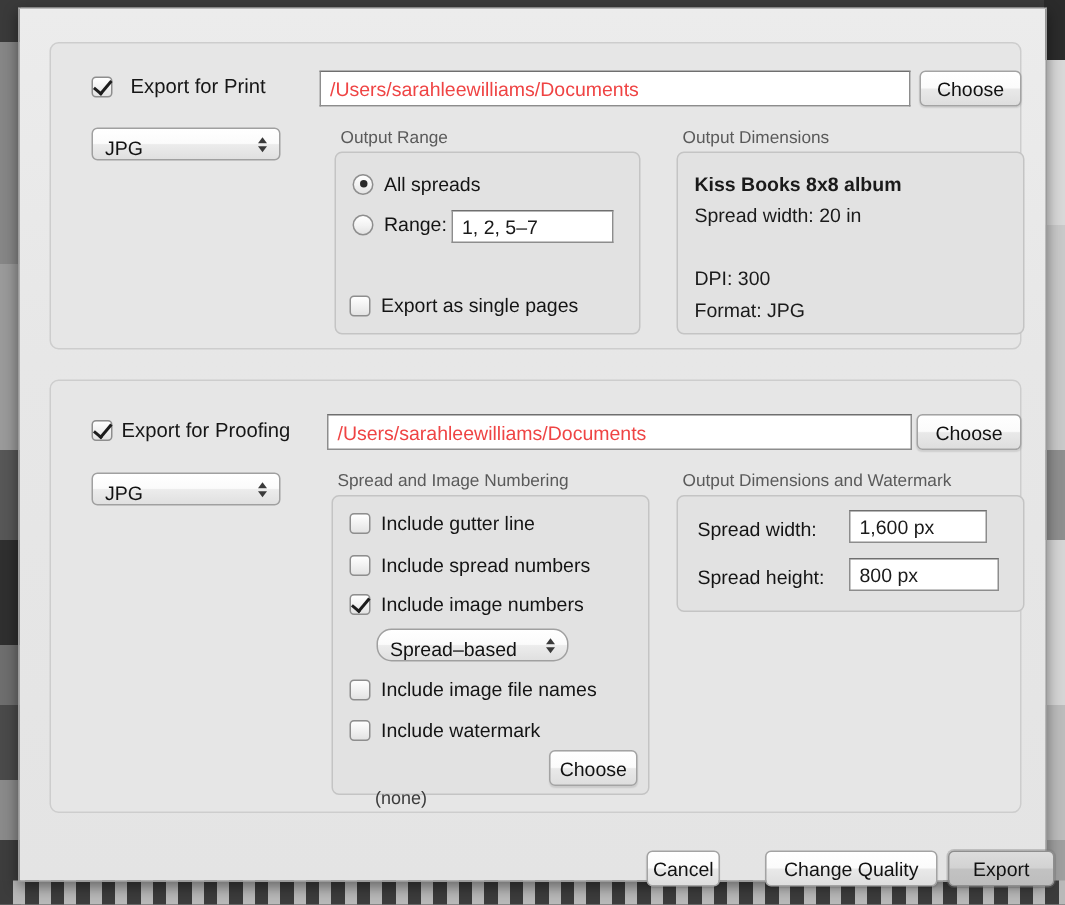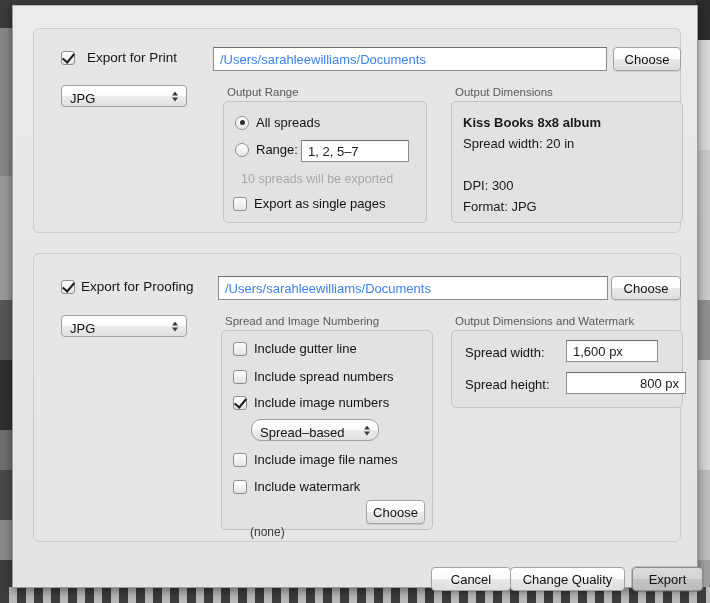--- a/index.html
+++ b/index.html
@@ -99,21 +99,21 @@
     color: #161616;
     white-space: nowrap;
   }
   .hdr-path {
     position: absolute;
     background: #ffffff;
     border: 1px solid #8d8d8d;
     border-top-color: #6f6f6f;
     box-sizing: border-box;
     font-size: 13px;
-    color: #3b82f6;
+    color: #ef4444;
     padding: 3px 6px;
     line-height: 17px;
     height: 24px;
     overflow: hidden;
     white-space: nowrap;
   }
 
   
   .cb {
     width: 14px; height: 14px;
@@ -317,21 +317,20 @@
     <span class="rb checked"></span>
     <span>All spreads</span>
   </div>
 
   <div class="check-row abs" style="left:222px; top:136px;">
     <span class="rb"></span>
     <span>Range:</span>
   </div>
   <div class="text-field abs" style="left:288px; top:134px; width:108px;">1, 2, 5–7</div>
 
-  <div class="muted abs" style="left:228px; top:166px;">10 spreads will be exported</div>
 
   <div class="check-row abs" style="left:220px; top:190px;">
     <span class="cb"></span>
     <span>Export as single pages</span>
   </div>
 
   <div class="panel-title" style="left:442px; top:80px;">Output Dimensions</div>
   <div class="panel" style="left:438px; top:95px; width:232px; height:122px;"></div>
 
   <div class="dim-line bold abs" style="left:450px; top:106px;">Kiss Books 8x8 album</div>
@@ -398,19 +397,19 @@
 
   <div class="btn abs" style="left:353px; top:494px; width:59px;">Choose</div>
 
   <div class="panel-title" style="left:442px; top:309px;">Output Dimensions and Watermark</div>
   <div class="panel" style="left:438px; top:324px; width:232px; height:78px;"></div>
 
   <div class="field-label abs" style="left:452px; top:339px;">Spread width:</div>
   <div class="text-field abs" style="left:553px; top:334px; width:92px;">1,600 px</div>
 
   <div class="field-label abs" style="left:452px; top:371px;">Spread height:</div>
-  <div class="text-field abs" style="left:553px; top:366px; width:120px;text-align:right;">800 px</div>
-
-  <div class="btn abs" style="left:418px; top:561px; width:80px;">Cancel</div>
+  <div class="text-field abs" style="left:553px; top:366px; width:100px;">800 px</div>
+
+  <div class="btn abs" style="left:418px; top:561px; width:49px;">Cancel</div>
   <div class="btn abs" style="left:497px; top:561px; width:115px;">Change Quality</div>
   <div class="btn default abs" style="left:619px; top:561px; width:71px;">Export</div>
 
 </div>
 
 </body></html>

